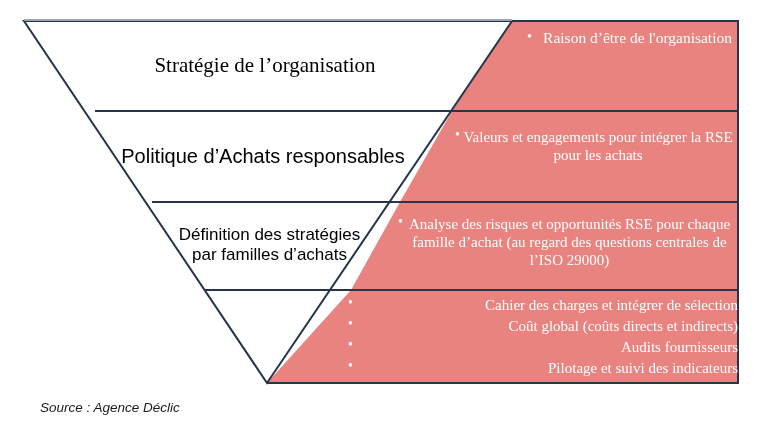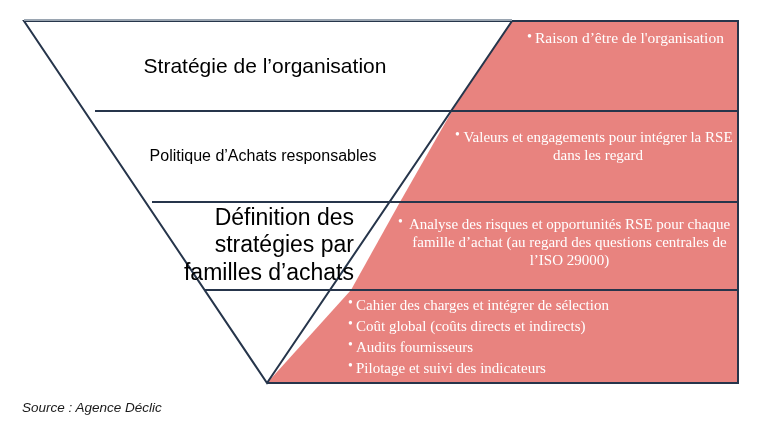--- a/index.html
+++ b/index.html
@@ -54,69 +54,69 @@
     margin: 0;
   }
   .layer-bullets li::before {
     content: "\2022";
     position: absolute;
     left: 0;
     top: -0.04em;
     font-size: 0.92em;
   }
   .bl-center { text-align: center; }
-  .bl-left { text-align: left; font-family: Liberation Serif, serif; }
+  .bl-left { text-align: right; font-family: Liberation Serif, serif; }
 
   
   #title-1 {
     left: 30px; top: 24px; width: 470px; height: 84px;
     font-size: 21px;
+    font-family: Liberation Serif, serif;
   }
   #bullets-1 {
     left: 527px; top: 29px; width: 205px;
     font-size: 15.5px;
   }
   #bullets-1 li { margin-bottom: 11px; }
 
   
   #title-2 {
     left: 98px; top: 114px; width: 330px; height: 84px;
-    font-size: 16px;
+    font-size: 20px;
     text-align: right;
   }
   #bullets-2 {
     left: 455px; top: 128px; width: 278px;
     font-size: 15px;
   }
 
   
   #title-3 {
-    left: 159px; top: 205px; width: 195px; height: 80px;
-    font-size: 23px;
-    text-align: right;
+    left: 172px; top: 205px; width: 195px; height: 80px;
+    font-size: 17px;
   }
   #bullets-3 {
     left: 398px; top: 215px; width: 335px;
     font-size: 15px;
   }
 
   
   #title-4 {
     left: 208px; top: 293px; width: 110px; height: 52px;
     font-size: 16px;
   }
   #bullets-4 {
     left: 348px; top: 296px; width: 390px;
     font-size: 15px;
   }
   #bullets-4 li { margin-bottom: 3px; }
 
   #source-note {
     position: absolute;
-    left: 22px;
+    left: 40px;
     top: 400px;
     font-family: "Liberation Sans", sans-serif;
     font-style: italic;
     font-size: 13.5px;
     color: #1a1a1a;
   }
 </style>
 </head>
 <body>
 
@@ -150,21 +150,21 @@
   <div class="layer-title" id="title-1">Stratégie de l’organisation</div>
   <div class="layer-bullets bl-left" id="bullets-1">
     <ul>
       <li>Raison d’être de l'organisation</li>
     </ul>
   </div>
 
   <div class="layer-title" id="title-2">Politique d’Achats responsables</div>
   <div class="layer-bullets bl-center" id="bullets-2">
     <ul>
-      <li>Valeurs et engagements pour intégrer la RSE dans les regard</li>
+      <li>Valeurs et engagements pour intégrer la RSE pour les achats</li>
     </ul>
   </div>
 
   <div class="layer-title" id="title-3">Définition des stratégies par familles d’achats</div>
   <div class="layer-bullets bl-center" id="bullets-3">
     <ul>
       <li>Analyse des risques et opportunités RSE pour chaque famille d’achat (au regard des questions centrales de l’ISO 29000)</li>
     </ul>
   </div>
 

